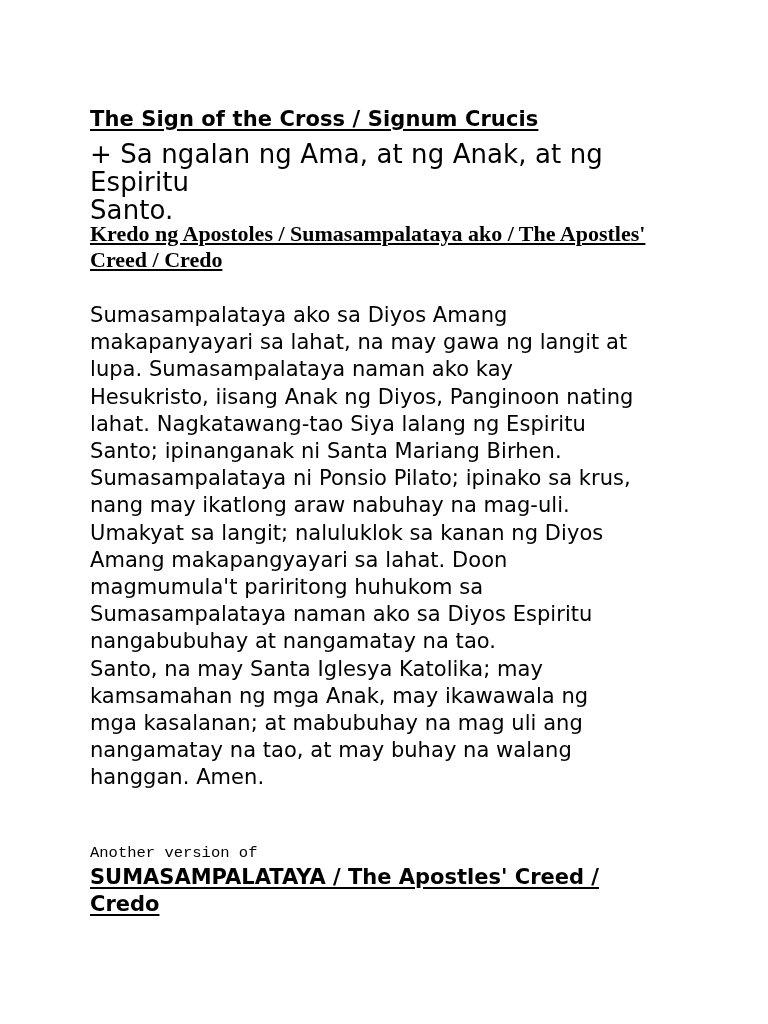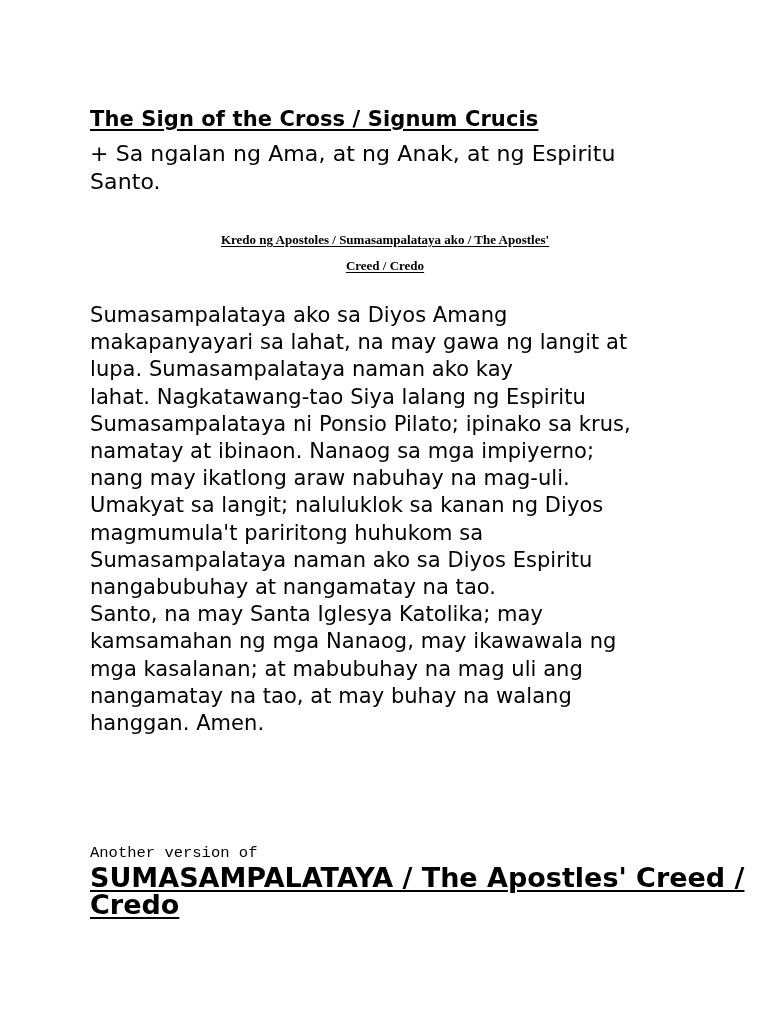--- a/index.html
+++ b/index.html
@@ -33,33 +33,32 @@
       text-decoration-thickness: 2px;
       white-space: nowrap;
       letter-spacing: 0.1px;
     }
     .sign-text {
       position: absolute;
       top: 140px;
       left: 0;
       width: 560px;
       font-family: "DejaVu Sans", sans-serif;
-      font-size: 22px;
+      font-size: 26px;
       line-height: 28px;
       letter-spacing: 0.1px;
     }
     .h2 {
       position: absolute;
-      top: 227px;
+      top: 221px;
       left: 0;
       width: 590px;
-      text-align: center;
       font-family: "Liberation Serif", "DejaVu Serif", serif;
       font-weight: bold;
-      font-size: 13px;
+      font-size: 22px;
       line-height: 26px;
       text-decoration: underline;
       text-underline-offset: 2px;
     }
     .body-text {
       position: absolute;
       top: 302px;
       left: 0;
       width: 590px;
       font-family: "DejaVu Sans", sans-serif;
@@ -80,21 +79,21 @@
       line-height: 20px;
       white-space: nowrap;
     }
     .h3 {
       position: absolute;
       top: 864px;
       left: 0;
       width: 590px;
       font-family: "DejaVu Sans", sans-serif;
       font-weight: bold;
-      font-size: 27px;
+      font-size: 21px;
       line-height: 27px;
       text-decoration: underline;
       text-underline-offset: 3px;
       text-decoration-thickness: 2px;
     }
     .h3 .line { display: block; white-space: nowrap; }
   </style>
 </head>
 <body>
 
@@ -109,30 +108,32 @@
 
   <div class="h2">
     <span style="display:block">Kredo ng Apostoles / Sumasampalataya ako / The Apostles'</span>
     <span style="display:block">Creed / Credo</span>
   </div>
 
   <div class="body-text">
     <span class="line">Sumasampalataya ako sa Diyos Amang</span>
     <span class="line">makapanyayari sa lahat, na may gawa ng langit at</span>
     <span class="line">lupa. Sumasampalataya naman ako kay</span>
+    <span class="line">Hesukristo, iisang Anak ng Diyos, Panginoon nating</span>
     <span class="line">lahat. Nagkatawang-tao Siya lalang ng Espiritu</span>
+    <span class="line">Santo; ipinanganak ni Santa Mariang Birhen.</span>
     <span class="line">Sumasampalataya ni Ponsio Pilato; ipinako sa krus,</span>
-    <span class="line">namatay at ibinaon. Nanaog sa mga impiyerno;</span>
     <span class="line">nang may ikatlong araw nabuhay na mag-uli.</span>
     <span class="line">Umakyat sa langit; naluluklok sa kanan ng Diyos</span>
+    <span class="line">Amang makapangyayari sa lahat. Doon</span>
     <span class="line">magmumula't pariritong huhukom sa</span>
     <span class="line">Sumasampalataya naman ako sa Diyos Espiritu</span>
     <span class="line">nangabubuhay at nangamatay na tao.</span>
     <span class="line">Santo, na may Santa Iglesya Katolika; may</span>
-    <span class="line">kamsamahan ng mga Nanaog, may ikawawala ng</span>
+    <span class="line">kamsamahan ng mga Anak, may ikawawala ng</span>
     <span class="line">mga kasalanan; at mabubuhay na mag uli ang</span>
     <span class="line">nangamatay na tao, at may buhay na walang</span>
     <span class="line">hanggan. Amen.</span>
   </div>
 
   <div class="another">Another version of</div>
 
   <div class="h3">
     <span class="line">SUMASAMPALATAYA / The Apostles' Creed /</span>
     <span class="line">Credo</span>

